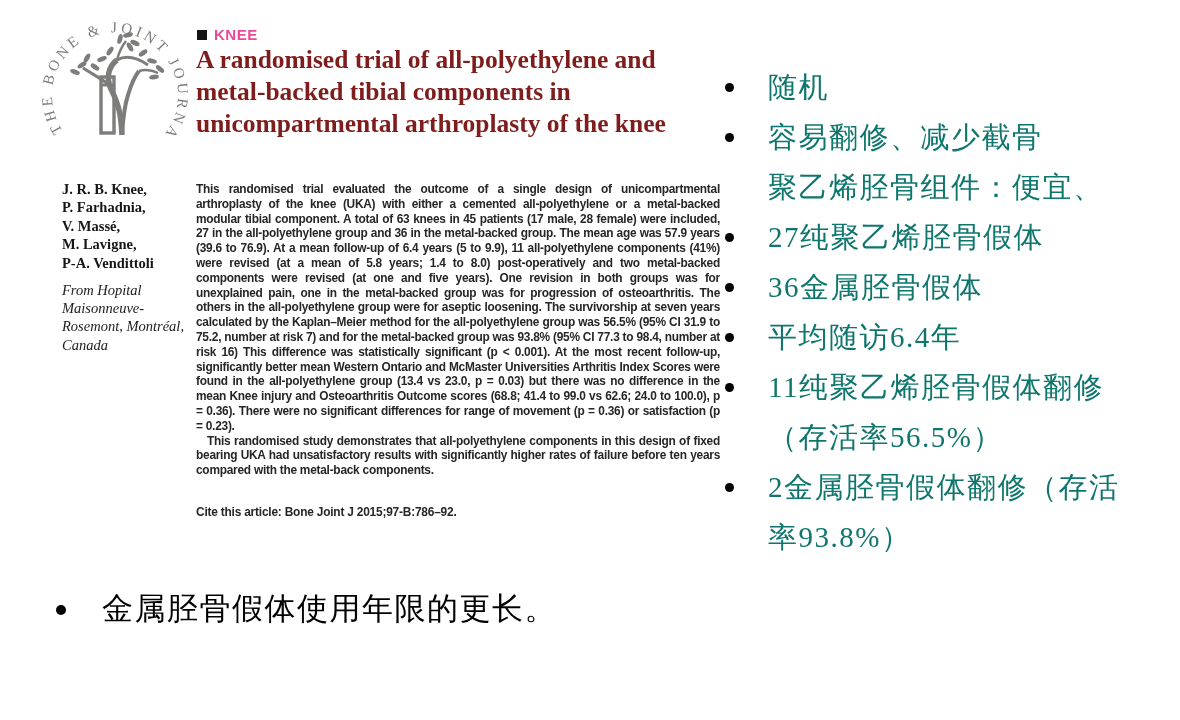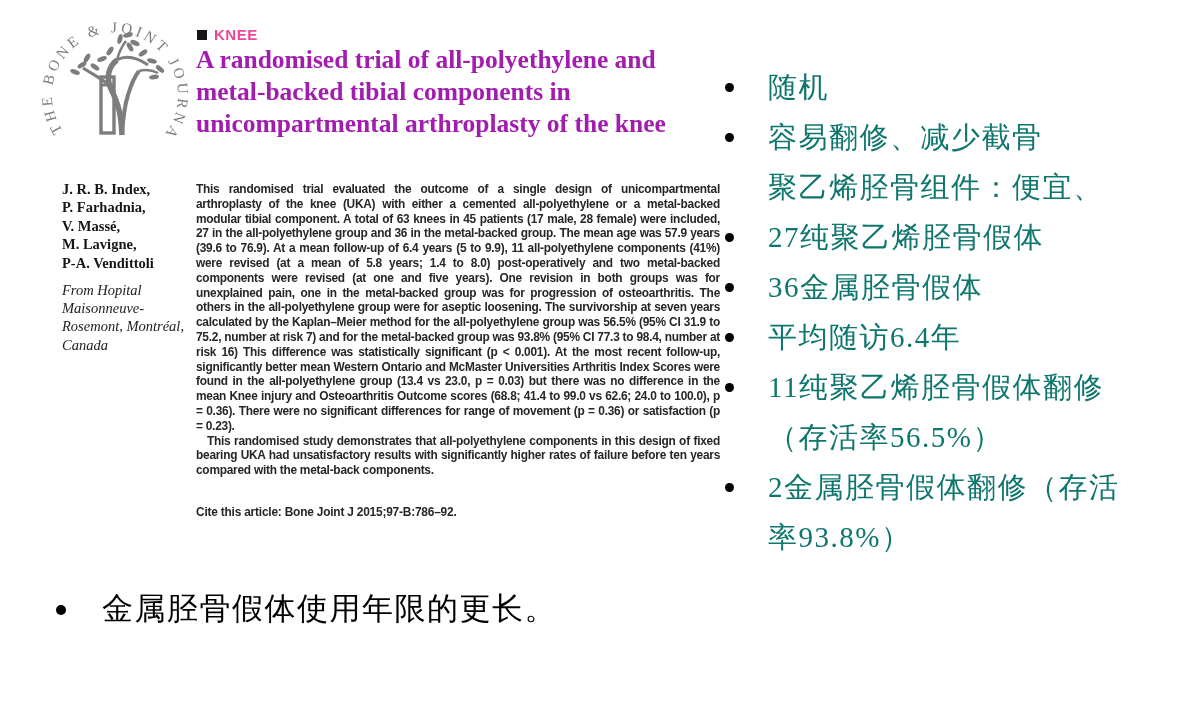--- a/index.html
+++ b/index.html
@@ -19,21 +19,21 @@
   .kicker { position: absolute; left: 197px; top: 26px; display: flex; align-items: center; }
   .kicker-square { width: 10px; height: 10px; background: #151515; margin-right: 7px; }
   .kicker-label {
     font-family: "Liberation Sans", sans-serif;
     font-weight: bold; font-size: 15px; letter-spacing: 0.5px; color: #ec4899;
   }
   
   .title { position: absolute; left: 196px; top: 44px; width: 540px; }
   .title div {
     font-family: "Liberation Serif", serif;
-    font-weight: bold; font-size: 25.5px; line-height: 32px; color: #a21caf;
+    font-weight: bold; font-size: 25.5px; line-height: 32px; color: #7f1d1d;
   }
   
   .authors { position: absolute; left: 62px; top: 180px; }
   .authors div { font-weight: bold; font-size: 14.5px; line-height: 18.4px; color: #161616; }
   .affiliation { position: absolute; left: 62px; top: 281px; }
   .affiliation div { font-style: italic; font-size: 14.5px; line-height: 18.2px; color: #202020; }
   
   .abstract {
     position: absolute; left: 196px; top: 182px; width: 524px;
     font-family: "Liberation Sans", sans-serif;
@@ -119,21 +119,21 @@
     <span class="kicker-label">KNEE</span>
   </div>
 
   <div class="title">
     <div>A randomised trial of all-polyethylene and</div>
     <div>metal-backed tibial components in</div>
     <div>unicompartmental arthroplasty of the knee</div>
   </div>
 
   <div class="authors">
-    <div>J. R. B. Index,</div>
+    <div>J. R. B. Knee,</div>
     <div>P. Farhadnia,</div>
     <div>V. Massé,</div>
     <div>M. Lavigne,</div>
     <div>P-A. Vendittoli</div>
   </div>
 
   <div class="affiliation">
     <div>From Hopital</div>
     <div>Maisonneuve-</div>
     <div>Rosemont, Montréal,</div>

